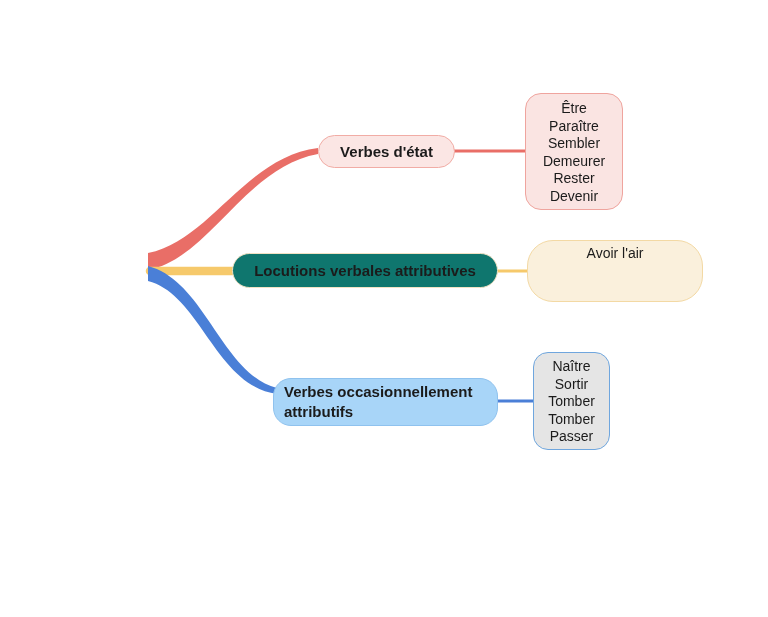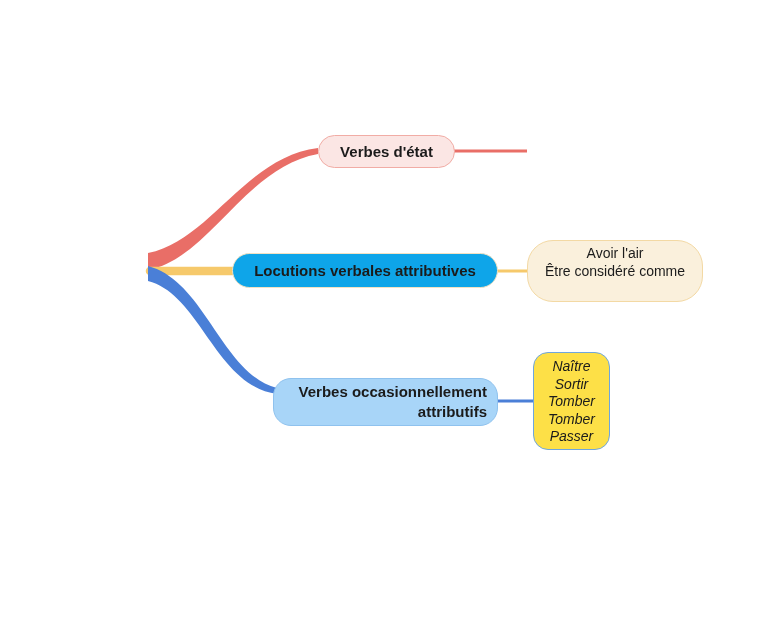--- a/index.html
+++ b/index.html
@@ -24,21 +24,21 @@
     height: 617px;
     pointer-events: none;
   }
   .node {
     position: absolute;
     box-sizing: border-box;
     border: 1px solid transparent;
     display: flex;
     align-items: center;
     justify-content: center;
-    text-align: right;
+    text-align: left;
     white-space: nowrap;
   }
   .node-root {
     left: 10px;
     top: 254px;
     width: 153px;
     height: 30px;
     border-radius: 15px;
     font-size: 14px;
   }
@@ -120,33 +120,40 @@
 
     <path d="M 496 271 L 529 271" stroke-width="3" fill="none" stroke="#f6c96b"></path>
 
     <path d="M 496 401 L 535 401" stroke-width="3" fill="none" stroke="#4a7fd7"></path>
   </svg>
 
 
   <div class="node node-branch node-etat" style="background-color: rgb(251, 230, 228); border-color: rgb(241, 172, 165);">
     <span>Verbes d'état</span>
   </div>
+  <div class="leaf leaf-etat" style="background-color: rgb(250, 228, 226); border-color: rgb(239, 164, 158);">
+    <div>Être</div>
+    <div>Paraître</div>
+    <div>Sembler</div>
+    <div>Demeurer</div>
+    <div>Rester</div>
+    <div>Devenir</div>
+  </div>
 
-  <div class="node node-branch node-locutions" style="background-color: #0ea5e9; border-color: rgb(242, 226, 196);">
+  <div class="node node-branch node-locutions" style="background-color: #0f766e; border-color: rgb(242, 226, 196);">
     <span>Locutions verbales attributives</span>
   </div>
   <div class="leaf leaf-locutions" style="background-color: rgb(250, 240, 220); border-color: rgb(243, 217, 164);">
     <div>Avoir l'air</div>
-    <div>Être considéré comme</div>
   </div>
 
   <div class="node node-branch node-occasionnels" style="background-color: rgb(168, 213, 248); border-color: rgb(143, 194, 238);">
     <span>Verbes occasionnellement attributifs</span>
   </div>
-  <div class="leaf leaf-occasionnels" style="background-color: #fde047; border-color: rgb(111, 166, 222); font-style: italic;">
+  <div class="leaf leaf-occasionnels" style="background-color: #e5e5e5; border-color: rgb(111, 166, 222);">
     <div>Naître</div>
     <div>Sortir</div>
     <div>Tomber</div>
     <div>Tomber</div>
     <div>Passer</div>
   </div>
 
 </div>
 
 </body></html>

